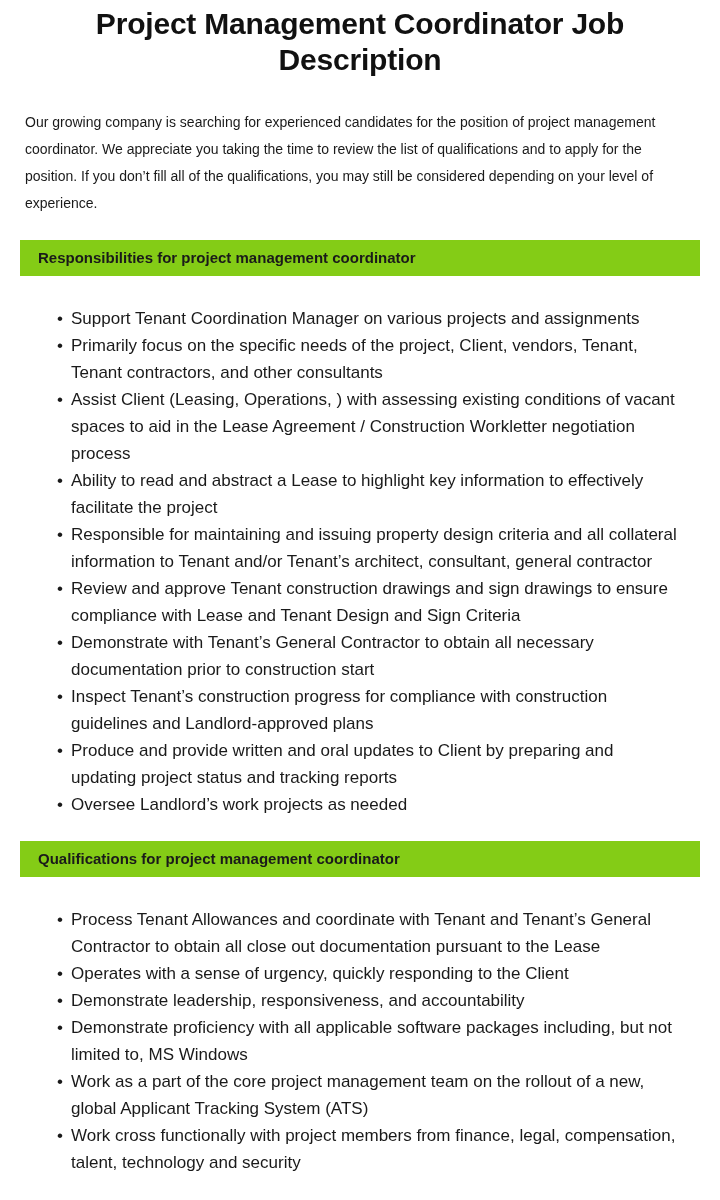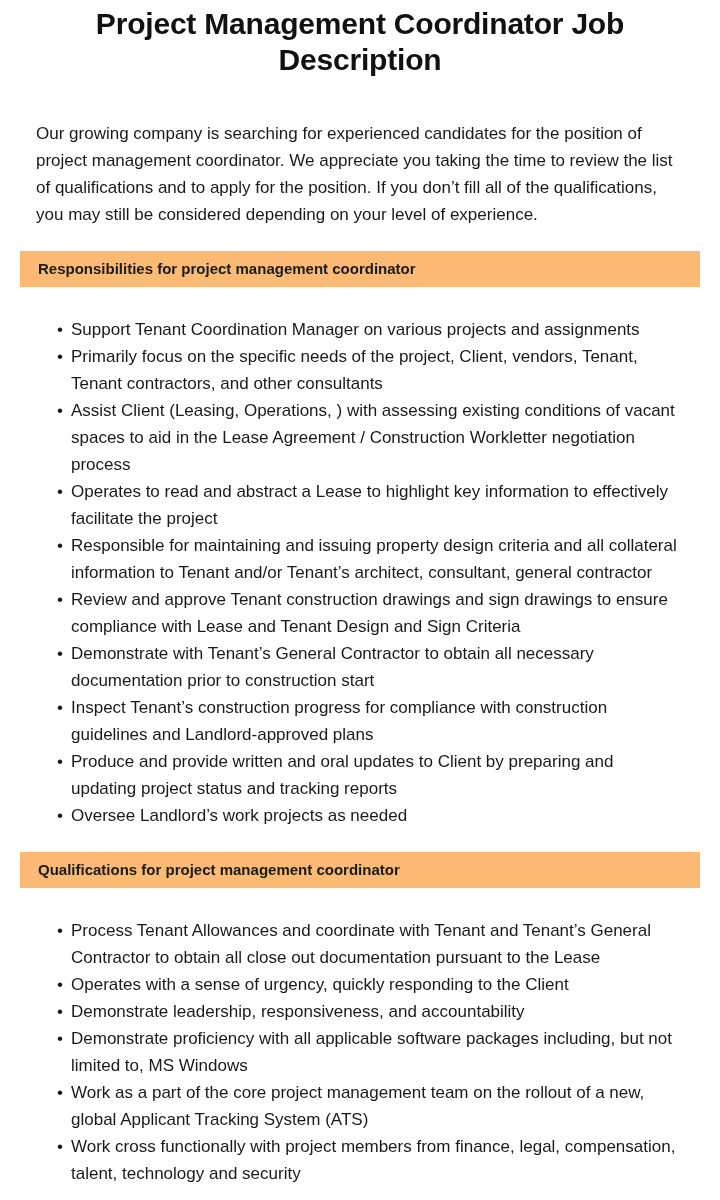--- a/index.html
+++ b/index.html
@@ -25,33 +25,33 @@
     font-size: 30px;
     line-height: 36px;
     font-weight: bold;
     text-align: center;
     color: #111111;
     margin: 0;
     padding: 6px 38px 0 38px;
     letter-spacing: -0.2px;
   }
   .intro {
-    font-size: 17px;
+    font-size: 14px;
     line-height: 27px;
     color: #1a1a1a;
-    margin: 16px;
+    margin: 5px;
     padding: 26px 28px 0 20px;
   }
   .section {
     margin: 0;
     padding: 0;
   }
   .section-header {
     margin: 23px 20px 0 20px;
-    background: #fdba74;
+    background: #84cc16;
     padding: 8px 0 9px 18px;
     box-sizing: border-box;
   }
   .section-header-text {
     font-size: 15px;
     line-height: 19px;
     font-weight: bold;
     color: #1a1a1a;
     display: block;
   }
@@ -91,21 +91,21 @@
   <p class="intro">Our growing company is searching for experienced candidates for the position of project management coordinator. We appreciate you taking the time to review the list of qualifications and to apply for the position. If you don’t fill all of the qualifications, you may still be considered depending on your level of experience.</p>
 
   <div class="section">
     <div class="section-header">
       <span class="section-header-text">Responsibilities for project management coordinator</span>
     </div>
     <ul class="bullets">
       <li>Support Tenant Coordination Manager on various projects and assignments</li>
       <li>Primarily focus on the specific needs of the project, Client, vendors, Tenant, Tenant contractors, and other consultants</li>
       <li>Assist Client (Leasing, Operations, ) with assessing existing conditions of vacant spaces to aid in the Lease Agreement / Construction Workletter negotiation process</li>
-      <li>Operates to read and abstract a Lease to highlight key information to effectively facilitate the project</li>
+      <li>Ability to read and abstract a Lease to highlight key information to effectively facilitate the project</li>
       <li>Responsible for maintaining and issuing property design criteria and all collateral information to Tenant and/or Tenant’s architect, consultant, general contractor</li>
       <li>Review and approve Tenant construction drawings and sign drawings to ensure compliance with Lease and Tenant Design and Sign Criteria</li>
       <li>Demonstrate with Tenant’s General Contractor to obtain all necessary documentation prior to construction start</li>
       <li>Inspect Tenant’s construction progress for compliance with construction guidelines and Landlord-approved plans</li>
       <li>Produce and provide written and oral updates to Client by preparing and updating project status and tracking reports</li>
       <li>Oversee Landlord’s work projects as needed</li>
     </ul>
   </div>
 
   <div class="section">

